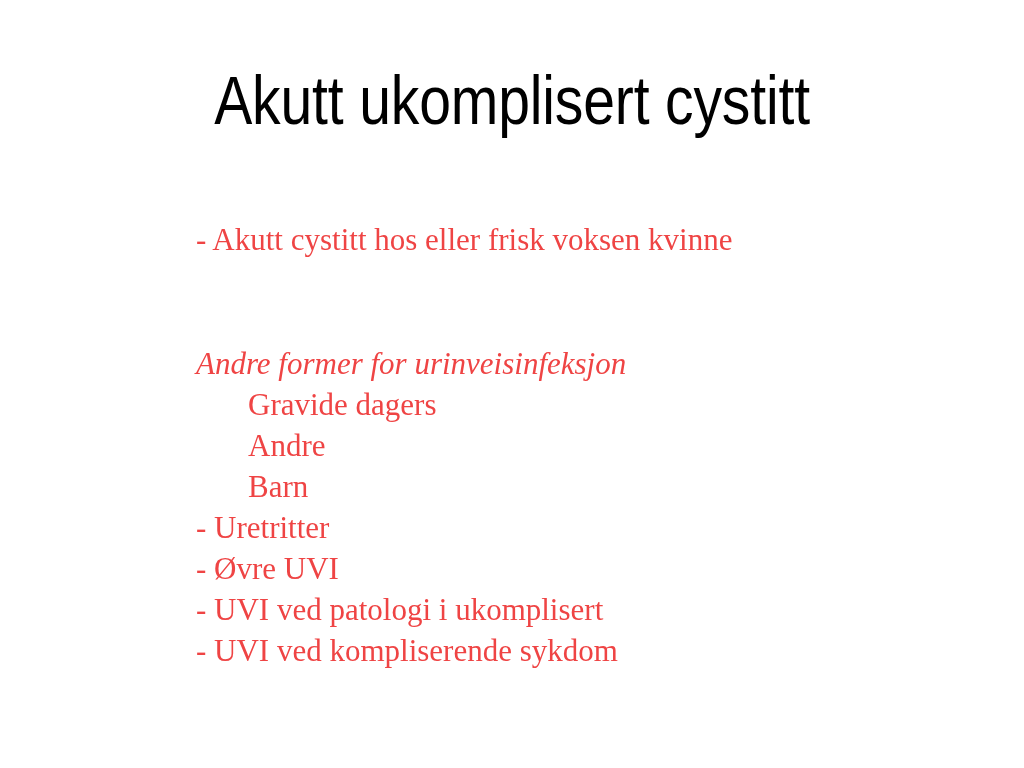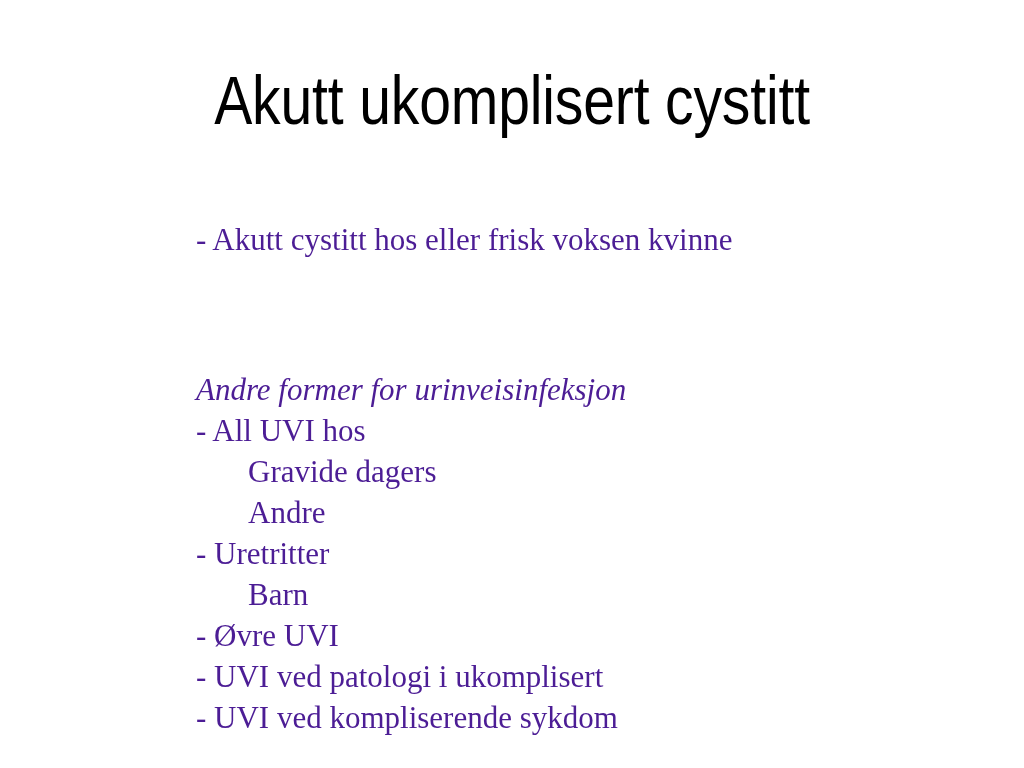--- a/index.html
+++ b/index.html
@@ -26,60 +26,58 @@
     letter-spacing: -0.2px;
     color: #000000;
     white-space: nowrap;
     transform: scaleX(0.84);
     transform-origin: 50% 50%;
   }
   
   .body-block {
     position: absolute;
     font-family: "Liberation Serif", "DejaVu Serif", serif;
-    color: #4c1d95;
+    color: #ef4444;
     font-size: 31px;
   }
   #intro-block {
     left: 196px;
     top: 214px;
     line-height: 51px;
   }
   #forms-block {
     left: 196px;
     top: 343px;
     line-height: 41px;
   }
   .line {
     white-space: pre;
   }
   .line.italic {
     font-style: italic;
-    margin-top: 26px;
   }
   .line.indent {
     padding-left: 52px;
   }
 </style>
 </head>
 <body>
 
 <div id="slide">
 
   <div id="slide-title">Akutt ukomplisert cystitt</div>
 
   <div id="intro-block" class="body-block">
     <div class="line">- Akutt cystitt hos eller frisk voksen kvinne</div>
   </div>
 
   <div id="forms-block" class="body-block">
     <div class="line italic">Andre former for urinveisinfeksjon</div>
-    <div class="line">- All UVI hos</div>
     <div class="line indent">Gravide dagers</div>
     <div class="line indent">Andre</div>
+    <div class="line indent">Barn</div>
     <div class="line">- Uretritter</div>
-    <div class="line indent">Barn</div>
     <div class="line">- Øvre UVI</div>
     <div class="line">- UVI ved patologi i ukomplisert</div>
     <div class="line">- UVI ved kompliserende sykdom</div>
   </div>
 
 </div>
 
 </body></html>

